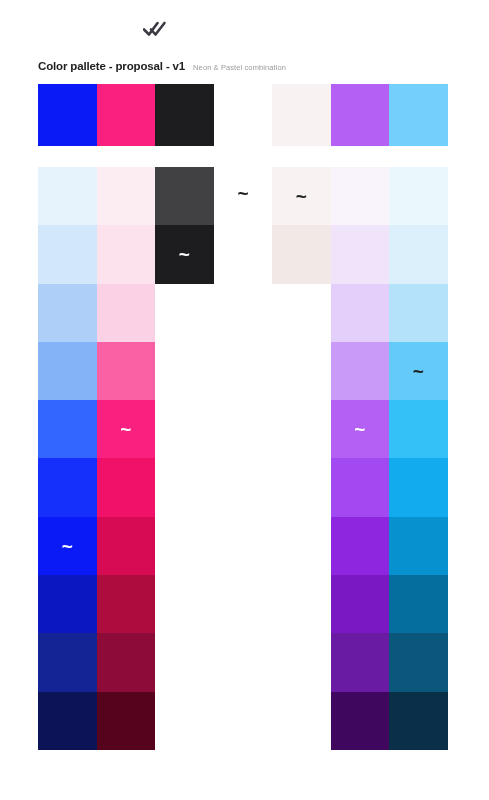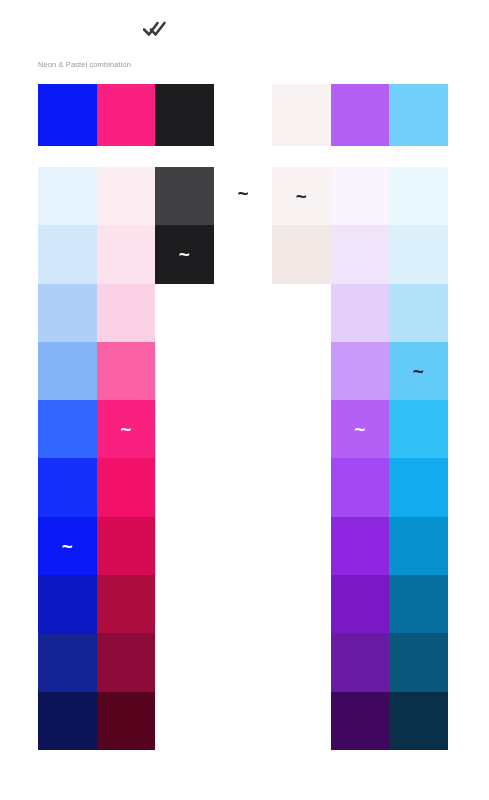--- a/index.html
+++ b/index.html
@@ -93,20 +93,21 @@
 </style>
 </head>
 <body>
 
 <svg class="check-icon" viewBox="0 0 24 18" xmlns="http://www.w3.org/2000/svg">
   <path d="M1 9.5 L6 14.5 L14.5 3" fill="none" stroke="#3a3a44" stroke-width="2.6" stroke-linecap="round" stroke-linejoin="round"></path>
   <path d="M8 9.5 L12.5 14.5 L21.5 3" fill="none" stroke="#3a3a44" stroke-width="2.6" stroke-linecap="round" stroke-linejoin="round"></path>
 </svg>
 
 <div class="header">
+  <div class="title">Color pallete - proposal - v1</div>
   <div class="subtitle">Neon &amp; Pastel combination</div>
 </div>
 
 <div class="accent-strip">
   <div class="accent-group left">
       <div class="accent-sw" style="background: rgb(10, 26, 247);"></div>
       <div class="accent-sw" style="background: rgb(250, 32, 128);"></div>
       <div class="accent-sw" style="background: rgb(29, 29, 31);"></div>
     </div>
   <div class="accent-group right">

